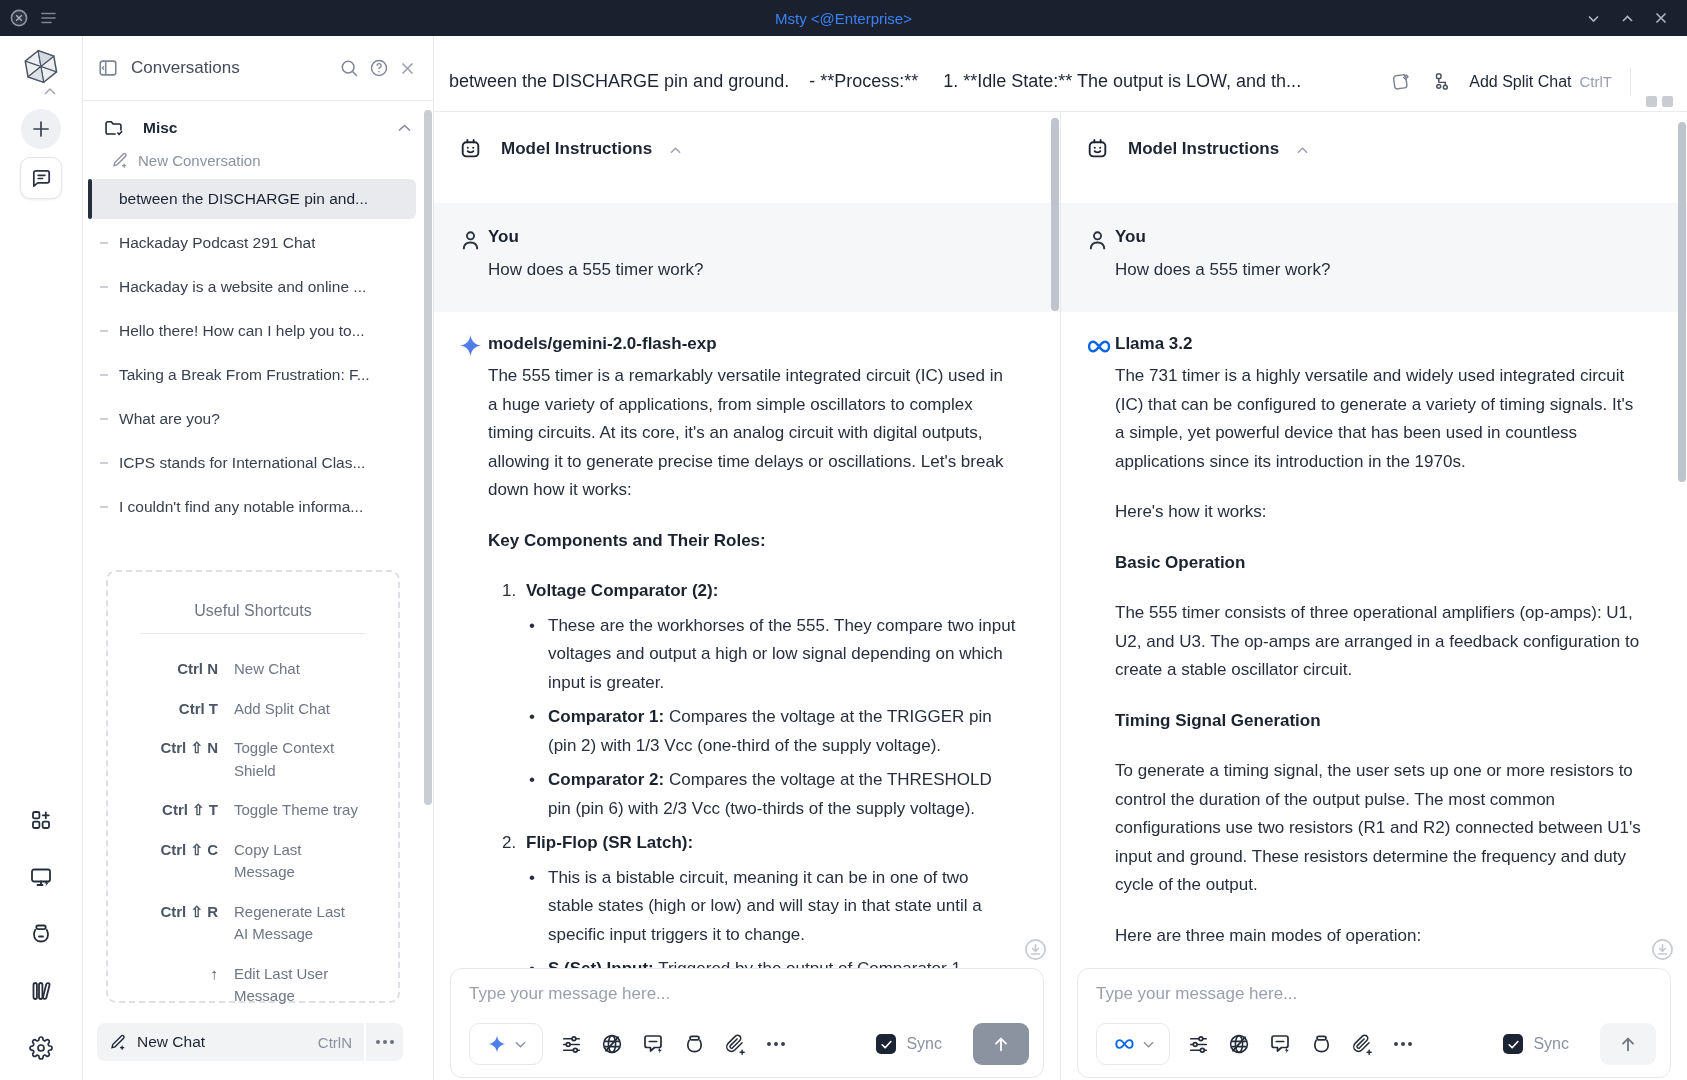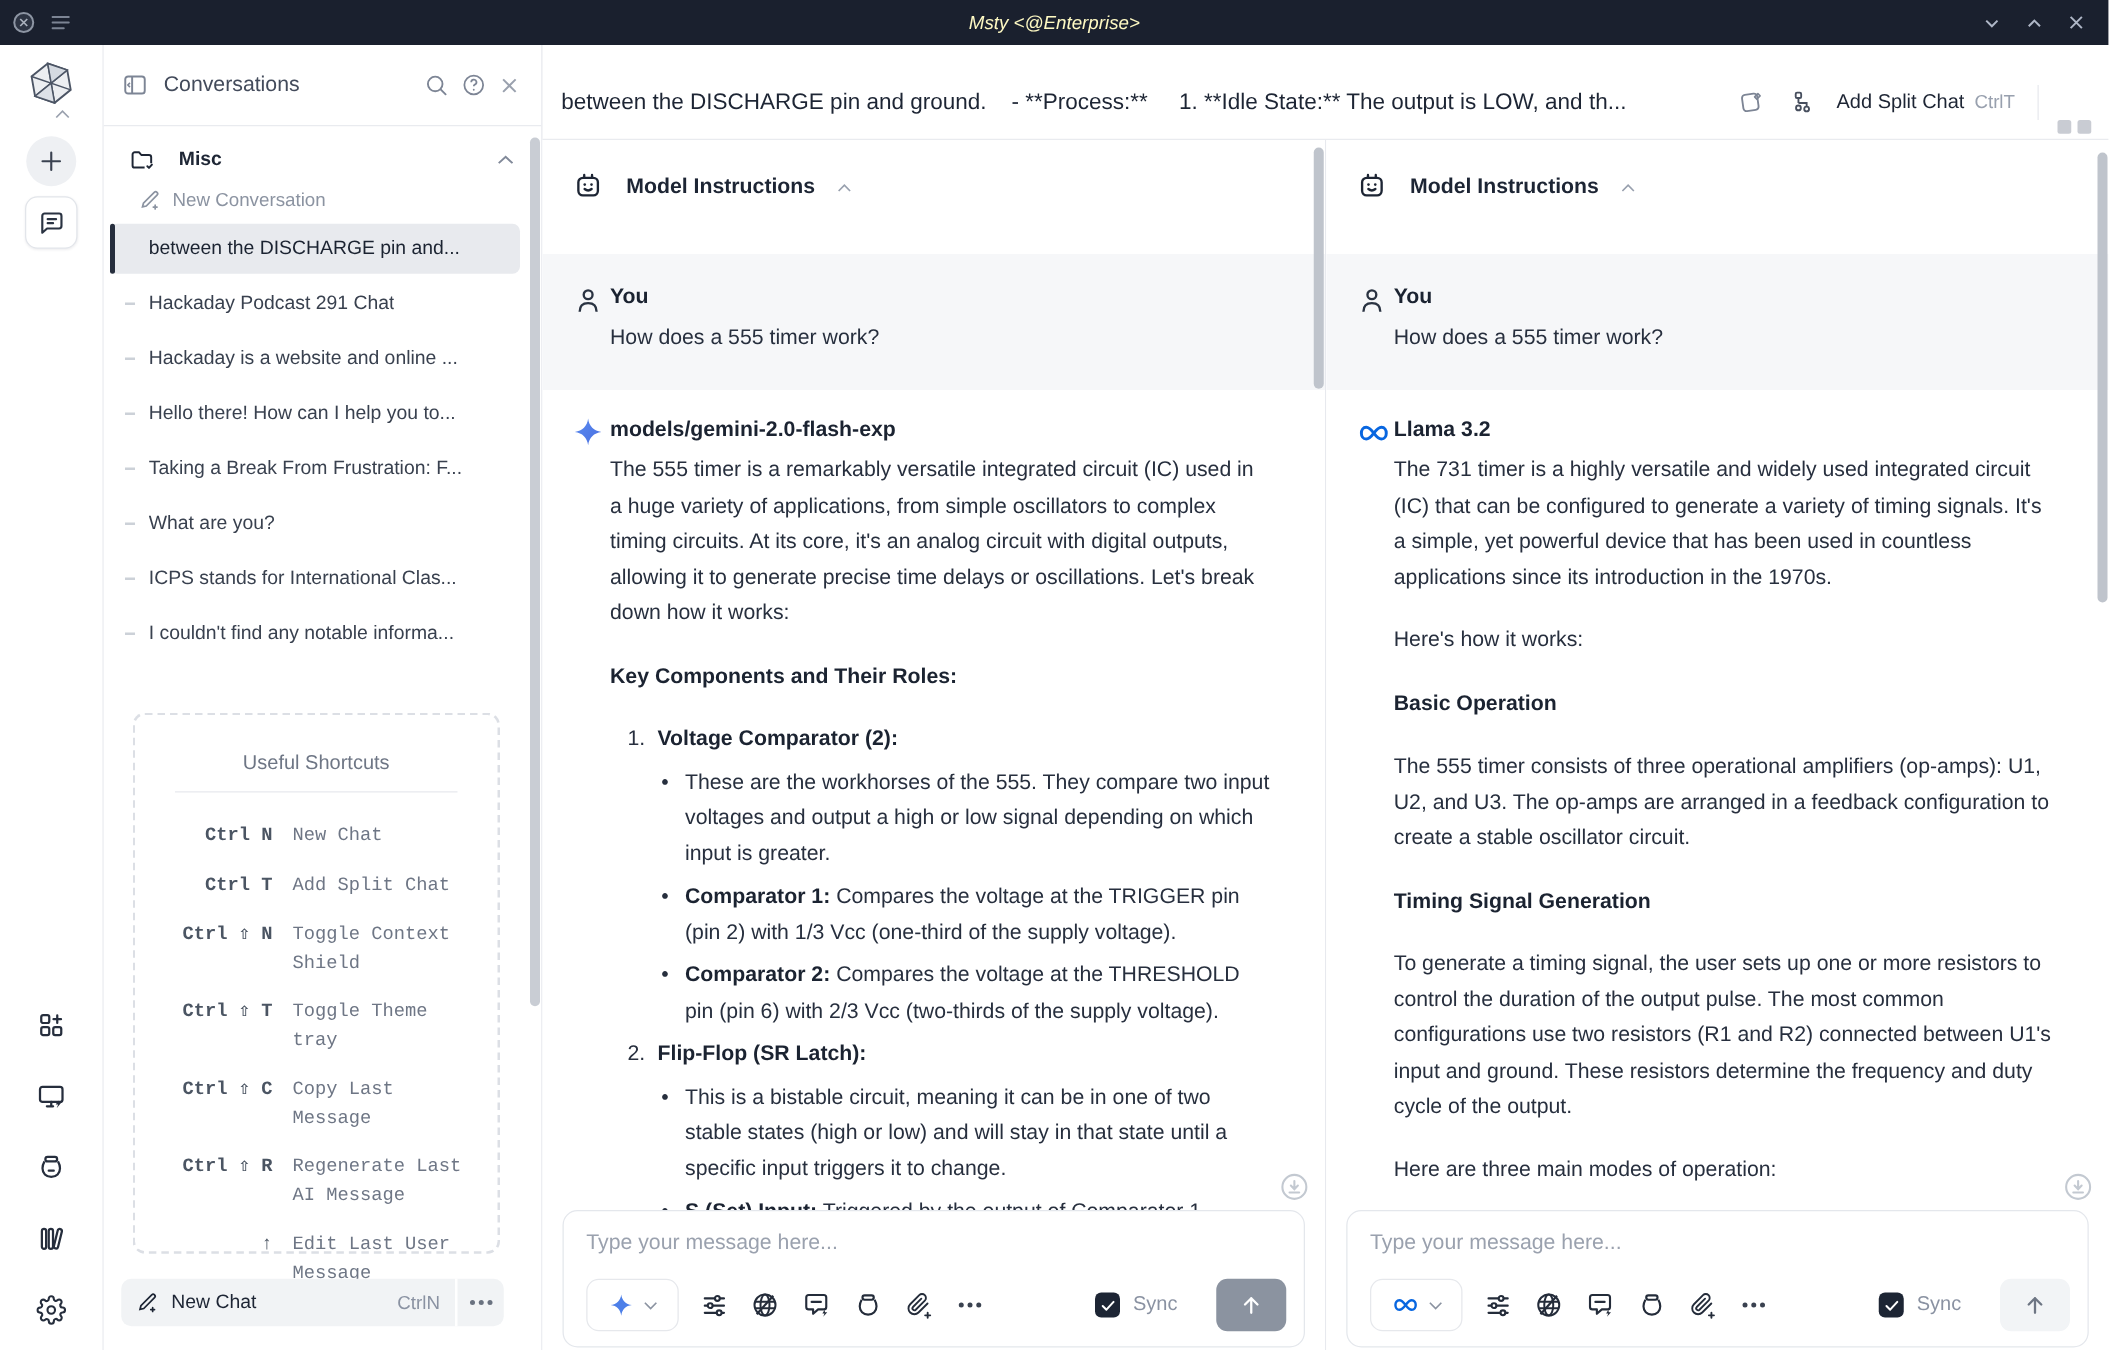--- a/index.html
+++ b/index.html
@@ -4,21 +4,21 @@
 <style>
   html,body{margin:0;padding:0;background:#fff;}
   .screen{position:relative;width:1687px;height:1080px;overflow:hidden;background:#fff;
           font-family:"Liberation Sans",sans-serif;color:#242c3a;}
   svg{display:block;}
   b{color:#1b2331;}
 
   
   .titlebar{height:36px;background:#1a202e;display:flex;align-items:center;position:relative;}
   .tb-left{display:flex;align-items:center;gap:13px;padding-left:10px;z-index:2;}
-  .tb-title{position:absolute;left:0;right:0;text-align:center;color:#fef9c3;font-size:15px;font-style:italic;}
+  .tb-title{position:absolute;left:0;right:0;text-align:center;color:#3b82f6;font-size:15px;}
   .tb-controls{margin-left:auto;display:flex;gap:14px;padding-right:16px;z-index:2;color:#aeb6c6;}
   .tb-btn{width:20px;height:20px;display:flex;align-items:center;justify-content:center;cursor:default;}
 
   
   .app{display:flex;height:1044px;}
 
   
   .rail{width:83px;box-sizing:border-box;border-right:1px solid #e7e9ee;display:flex;
         flex-direction:column;align-items:center;padding:12px 0 20px;background:#fff;}
   .rail .logo-wrap{margin-bottom:2px;}
@@ -44,21 +44,21 @@
              padding-left:31px;position:relative;margin:1px 17px 4px 5px;border-radius:6px;}
   .conv-item::before{content:"";position:absolute;left:12px;top:19px;width:8px;height:2px;background:#ccd1d8;}
   .conv-item.selected{background:#e8eaee;color:#1b2331;}
   .conv-item.selected::before{width:4px;height:100%;top:0;left:0;background:#262e3d;border-radius:3px;}
   .conv-label{white-space:nowrap;overflow:hidden;}
 
   .shortcuts{position:absolute;left:23px;top:534px;width:294px;height:433px;box-sizing:border-box;
              border:2px dashed #dcdfe5;border-radius:10px;padding:30px 20px 0;}
   .sc-title{text-align:center;color:#6e7685;font-size:16px;padding-bottom:13px;
             border-bottom:1px solid #e7e9ee;margin:0 12px;}
-  .sc-list{margin-top:24px;display:flex;flex-direction:column;gap:17px;font-family:Liberation Mono, monospace;}
+  .sc-list{margin-top:24px;display:flex;flex-direction:column;gap:17px;}
   .sc-row{display:grid;grid-template-columns:90px 1fr;column-gap:16px;font-size:15px;line-height:22.5px;}
   .sc-keys{font-weight:700;color:#4b5563;text-align:right;}
   .sc-label{color:#6e7685;white-space:pre-line;}
 
   .newchat-bar{position:absolute;left:14px;bottom:19px;width:306px;height:38px;background:#f1f3f5;
                border-radius:8px;display:flex;align-items:stretch;font-size:15.5px;}
   .nc-main{flex:1;display:flex;align-items:center;gap:10px;padding:0 12px;color:#1d2534;}
   .nc-shortcut{margin-left:auto;color:#8a92a2;font-size:15px;}
   .nc-kebab{width:37px;border-left:2px solid #fff;display:flex;align-items:center;justify-content:center;}
   .sb-scroll{position:absolute;right:1px;top:74px;width:8px;height:695px;background:#c9cdd4;border-radius:4px;}

